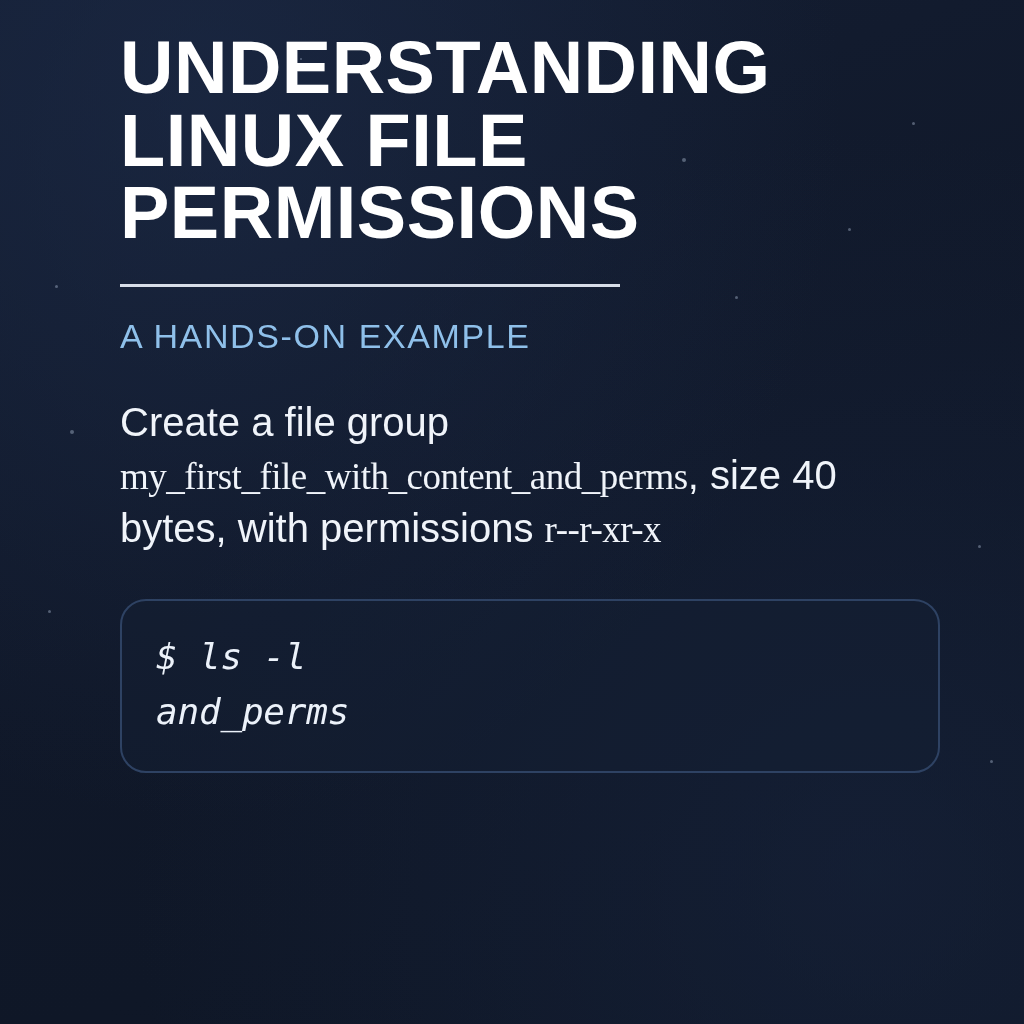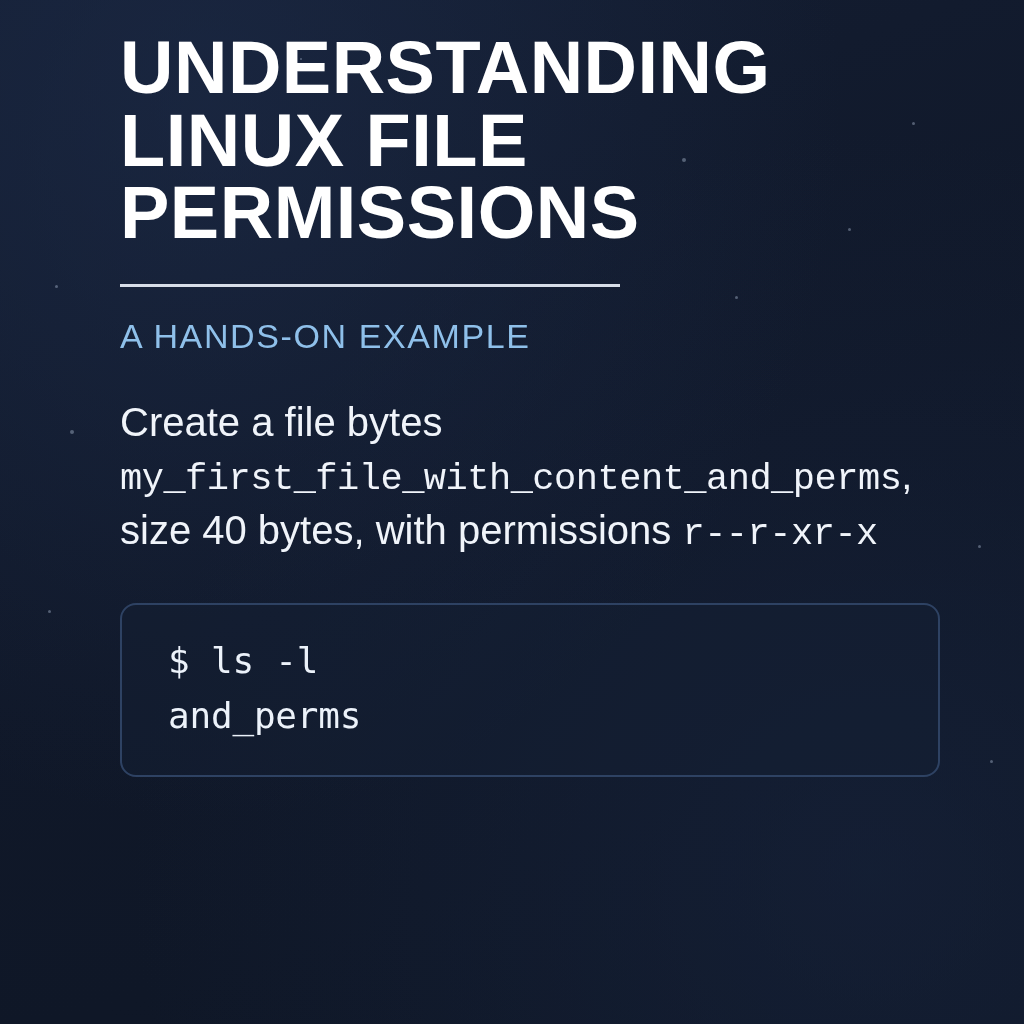--- a/index.html
+++ b/index.html
@@ -75,33 +75,34 @@
 
   .body-text {
     margin-top: 40px;
     color: #f0f4fa;
     font-size: 40px;
     line-height: 1.33;
     font-weight: 400;
     max-width: 760px;
   }
   .body-text .mono {
-    font-family: Liberation Mono, monospace;
+    font-family: Liberation Serif, serif;
     font-size: 37px;
     letter-spacing: -0.5px;
   }
 
   .terminal {
     margin-top: 44px;
     width: 820px;
     box-sizing: border-box;
     border: 2px solid #2e4263;
-    border-radius: 16px;
+    border-radius: 26px;
     background: rgba(20, 31, 51, 0.55);
-    padding: 30px 34px 34px 46px;
+    padding: 30px 34px 34px 34px;
+    font-style: italic;
   }
   .terminal-line {
     color: #ecf2fa;
     font-family: "DejaVu Sans Mono", monospace;
     font-size: 36px;
     line-height: 1.42;
     white-space: pre-wrap;
     word-break: break-word;
     letter-spacing: -0.2px;
   }
@@ -128,21 +129,21 @@
 
 <div class="page">
 
   <h1 class="title">UNDERSTANDING LINUX FILE PERMISSIONS</h1>
 
   <div class="rule"></div>
 
   <div class="subtitle">A HANDS-ON EXAMPLE</div>
 
   <p class="body-text">
-    <span>Create a file bytes </span><span class="mono">my_first_file_with_content_and_perms</span><span>, size 40 bytes, with permissions </span><span class="mono">r--r-xr-x</span>
+    <span>Create a file group </span><span class="mono">my_first_file_with_content_and_perms</span><span>, size 40 bytes, with permissions </span><span class="mono">r--r-xr-x</span>
   </p>
 
   <div class="terminal">
     <div class="terminal-line prompt">$ ls -l</div>
     <div class="terminal-line">and_perms</div>
   </div>
 
 </div>
 
 </body></html>

